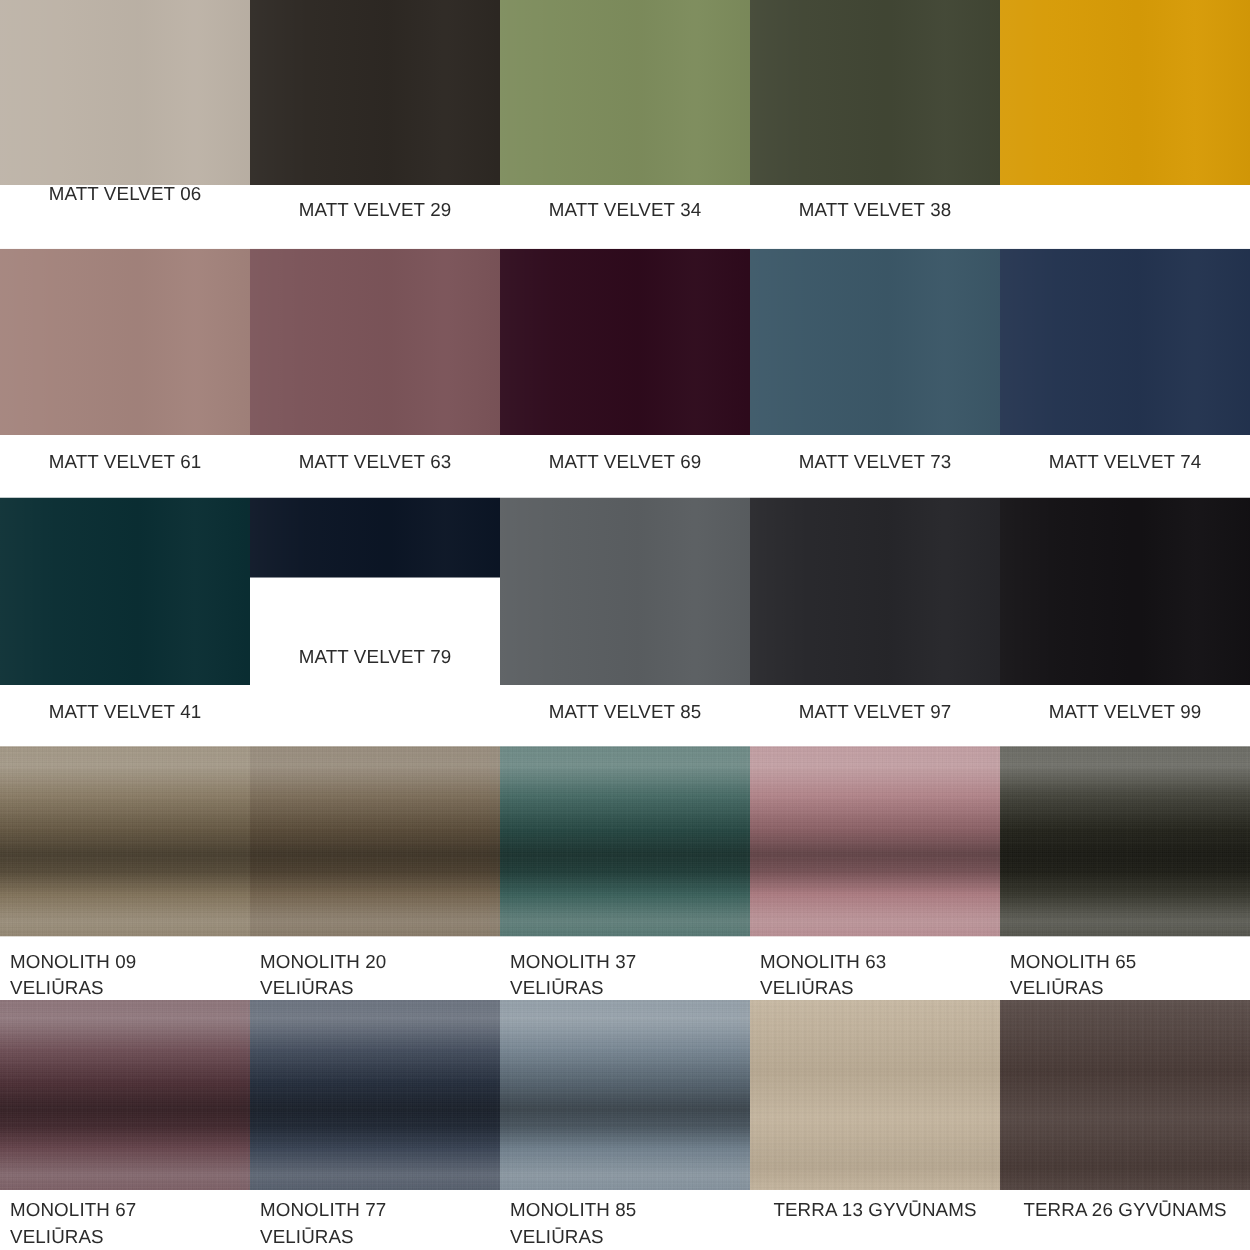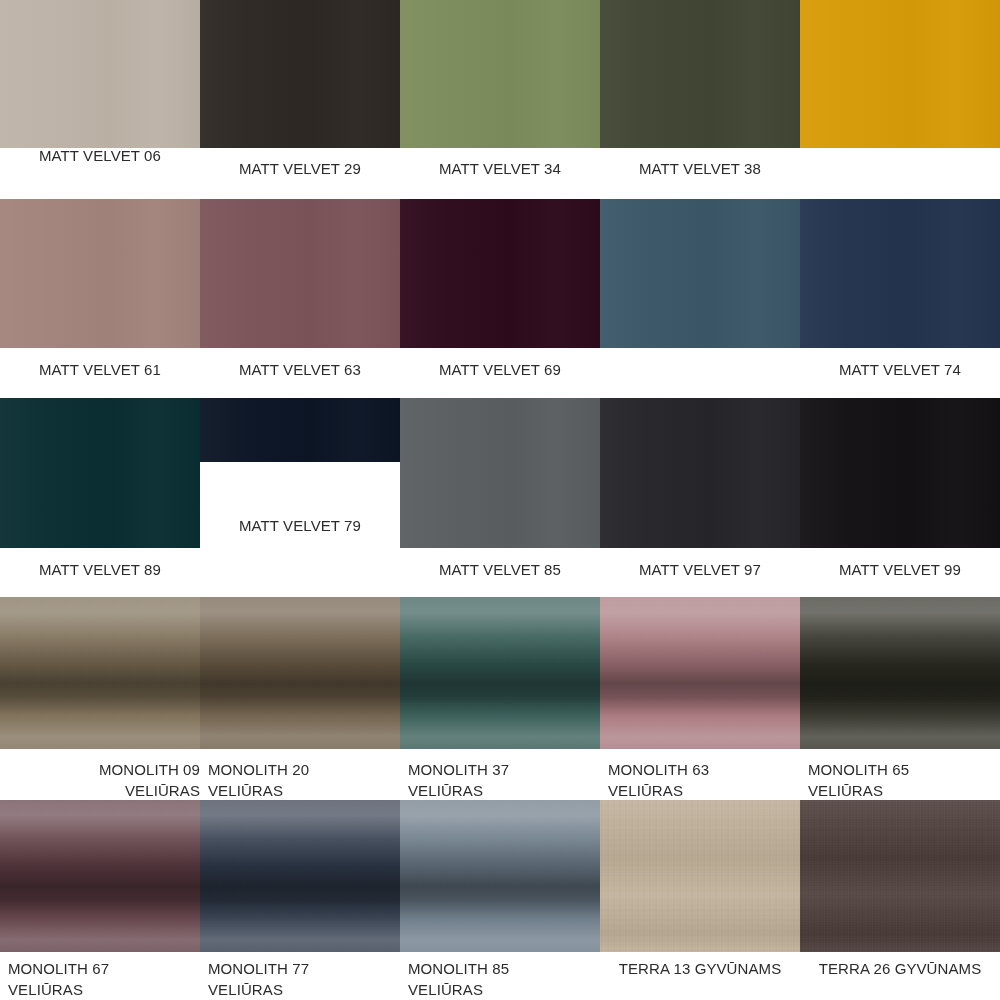--- a/index.html
+++ b/index.html
@@ -125,48 +125,49 @@
     <div class="cell" style="left: 200px; top: 199px; height: 801px;">
       <div class="swatch tex-matt" style="height: 149px; background-color: rgb(123, 84, 89);"></div>
       <div class="label center" style="top: 160px; color: rgb(43, 43, 43);">MATT VELVET 63</div>
     </div>
     <div class="cell" style="left: 400px; top: 199px; height: 801px;">
       <div class="swatch tex-matt" style="height: 149px; background-color: rgb(46, 10, 28);"></div>
       <div class="label center" style="top: 160px; color: rgb(43, 43, 43);">MATT VELVET 69</div>
     </div>
     <div class="cell" style="left: 600px; top: 199px; height: 801px;">
       <div class="swatch tex-matt" style="height: 149px; background-color: rgb(59, 87, 103);"></div>
+      <div class="label center" style="top: 160px; color: rgb(43, 43, 43);">MATT VELVET 73</div>
     </div>
     <div class="cell" style="left: 800px; top: 199px; height: 801px;">
       <div class="swatch tex-matt" style="height: 149px; background-color: rgb(35, 51, 79);"></div>
       <div class="label center" style="top: 160px; color: rgb(43, 43, 43);">MATT VELVET 74</div>
     </div>
     <div class="cell" style="left: 0px; top: 398px; height: 602px;">
       <div class="swatch tex-matt" style="height: 150px; background-color: rgb(10, 46, 51);"></div>
-      <div class="label center" style="top: 161px; color: rgb(43, 43, 43);">MATT VELVET 89</div>
+      <div class="label center" style="top: 161px; color: rgb(43, 43, 43);">MATT VELVET 41</div>
     </div>
     <div class="cell" style="left: 200px; top: 398px; height: 602px;">
       <div class="swatch tex-matt" style="height: 64px; background-color: rgb(11, 21, 37);"></div>
       <div class="label center" style="top: 117px; color: rgb(43, 43, 43);">MATT VELVET 79</div>
     </div>
     <div class="cell" style="left: 400px; top: 398px; height: 602px;">
       <div class="swatch tex-matt" style="height: 150px; background-color: rgb(90, 94, 97);"></div>
       <div class="label center" style="top: 161px; color: rgb(43, 43, 43);">MATT VELVET 85</div>
     </div>
     <div class="cell" style="left: 600px; top: 398px; height: 602px;">
       <div class="swatch tex-matt" style="height: 150px; background-color: rgb(38, 38, 42);"></div>
       <div class="label center" style="top: 161px; color: rgb(43, 43, 43);">MATT VELVET 97</div>
     </div>
     <div class="cell" style="left: 800px; top: 398px; height: 602px;">
       <div class="swatch tex-matt" style="height: 150px; background-color: rgb(19, 17, 20);"></div>
       <div class="label center" style="top: 161px; color: rgb(43, 43, 43);">MATT VELVET 99</div>
     </div>
     <div class="cell" style="left: 0px; top: 597px; height: 403px;">
       <div class="swatch tex-monolith" style="height: 152px; background-color: rgb(122, 106, 80);"></div>
-      <div class="label left" style="top: 162px; color: rgb(43, 43, 43); text-align: right;">MONOLITH 09
+      <div class="label left" style="top: 162px; color: rgb(43, 43, 43);">MONOLITH 09
 VELIŪRAS</div>
     </div>
     <div class="cell" style="left: 200px; top: 597px; height: 403px;">
       <div class="swatch tex-monolith" style="height: 152px; background-color: rgb(107, 90, 67);"></div>
       <div class="label left" style="top: 162px; color: rgb(43, 43, 43);">MONOLITH 20
 VELIŪRAS</div>
     </div>
     <div class="cell" style="left: 400px; top: 597px; height: 403px;">
       <div class="swatch tex-monolith" style="height: 152px; background-color: rgb(45, 86, 80);"></div>
       <div class="label left" style="top: 162px; color: rgb(43, 43, 43);">MONOLITH 37

